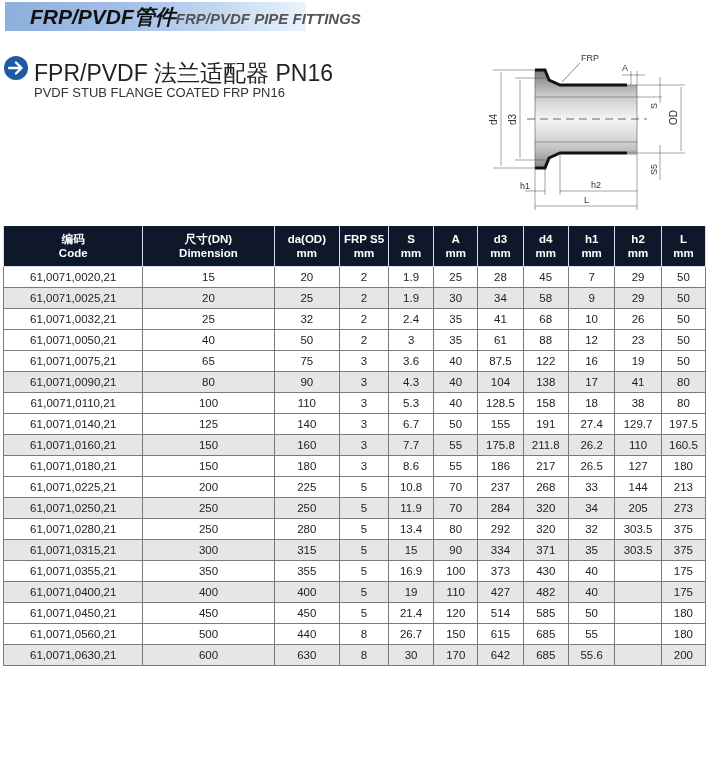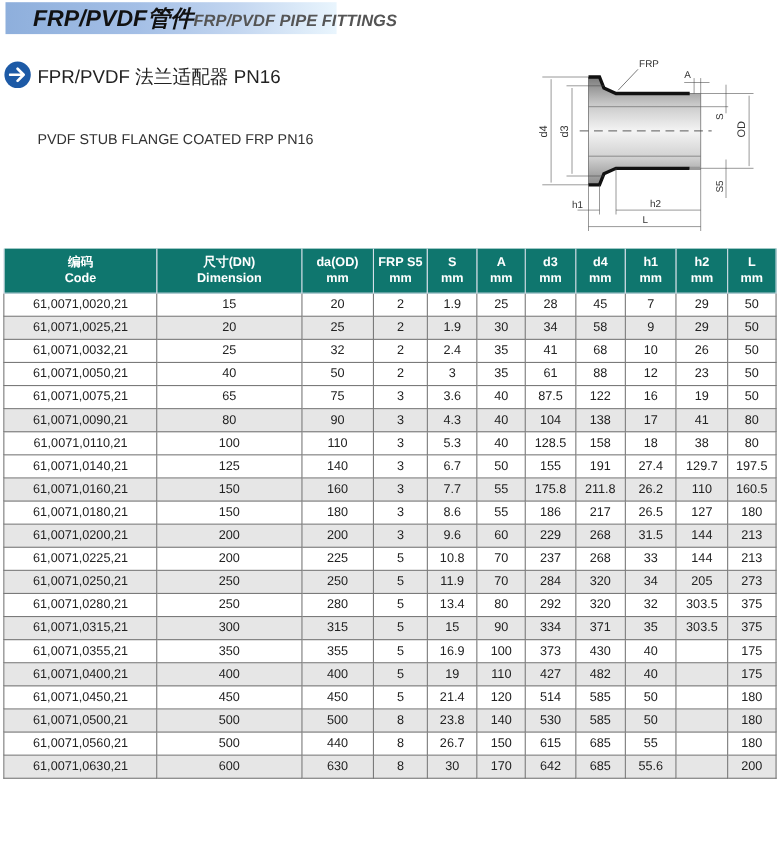--- a/index.html
+++ b/index.html
@@ -6,25 +6,25 @@
   body{width:709px;height:782px;position:relative;overflow:hidden;font-family:"Liberation Sans","DejaVu Sans",sans-serif;color:#222;}
   .title-bg{position:absolute;left:5px;top:2px;width:301px;height:29px;
     background:linear-gradient(90deg,#8eafdc 0%,#a4bfe6 40%,#c3d6f0 70%,#e9f5fd 100%);}
   .title-bg{width:301px;}
   .title-row{position:absolute;left:30px;top:3px;white-space:nowrap;font-style:italic;}
   .title-main{font-weight:bold;font-size:21px;color:#111;letter-spacing:0px;vertical-align:baseline;}
   .title-sub{font-weight:bold;font-size:15px;color:#555;vertical-align:baseline;}
   .section-head{position:absolute;left:4px;top:56px;}
   .arrow{position:absolute;left:0;top:0;width:24px;height:24px;border-radius:50%;background:#1d5aa6;display:flex;align-items:center;justify-content:center;}
   .arrow svg{display:block}
-  .sec-title{position:absolute;left:30px;top:2px;white-space:nowrap;font-size:17px;color:#222;}
-  .sec-sub{position:absolute;left:30px;top:29px;white-space:nowrap;font-size:13px;color:#333;margin-top:34px;}
+  .sec-title{position:absolute;left:30px;top:2px;white-space:nowrap;font-size:23px;color:#222;}
+  .sec-sub{position:absolute;left:30px;top:29px;white-space:nowrap;font-size:13px;color:#333;}
   .diagram{position:absolute;left:477px;top:45px;width:250px;height:165px;}
   table{position:absolute;left:3px;top:226px;border-collapse:collapse;width:703px;table-layout:fixed;}
-  th{background:#0f766e;color:#fff;font-weight:bold;font-size:11.5px;line-height:14px;height:40px;padding:0;border:1px solid #d6dfe9;border-top:none;margin-top:8px;}
+  th{background:#0f172a;color:#fff;font-weight:bold;font-size:11.5px;line-height:14px;height:40px;padding:0;border:1px solid #d6dfe9;border-top:none;margin-top:8px;}
   td{font-size:11.5px;height:20px;padding:0;text-align:center;border:1px solid #7a7a7a;color:#222;}
   tr.alt td{background:#e6e6e6;}
 </style>
 </head>
 <body>
 
 <div class="title-bg"></div>
 <div class="title-row">
   <span class="title-main">FRP/PVDF管件</span><span class="title-sub">FRP/PVDF PIPE FITTINGS</span>
 </div>
@@ -293,33 +293,20 @@
         <td>180</td>
         <td>3</td>
         <td>8.6</td>
         <td>55</td>
         <td>186</td>
         <td>217</td>
         <td>26.5</td>
         <td>127</td>
         <td>180</td>
       </tr>
-      <tr class="alt">
-        <td>61,0071,0200,21</td>
-        <td>200</td>
-        <td>200</td>
-        <td>3</td>
-        <td>9.6</td>
-        <td>60</td>
-        <td>229</td>
-        <td>268</td>
-        <td>31.5</td>
-        <td>144</td>
-        <td>213</td>
-      </tr>
       <tr>
         <td>61,0071,0225,21</td>
         <td>200</td>
         <td>225</td>
         <td>5</td>
         <td>10.8</td>
         <td>70</td>
         <td>237</td>
         <td>268</td>
         <td>33</td>
@@ -392,33 +379,20 @@
         <td>175</td>
       </tr>
       <tr>
         <td>61,0071,0450,21</td>
         <td>450</td>
         <td>450</td>
         <td>5</td>
         <td>21.4</td>
         <td>120</td>
         <td>514</td>
-        <td>585</td>
-        <td>50</td>
-        <td></td>
-        <td>180</td>
-      </tr>
-      <tr class="alt">
-        <td>61,0071,0500,21</td>
-        <td>500</td>
-        <td>500</td>
-        <td>8</td>
-        <td>23.8</td>
-        <td>140</td>
-        <td>530</td>
         <td>585</td>
         <td>50</td>
         <td></td>
         <td>180</td>
       </tr>
       <tr>
         <td>61,0071,0560,21</td>
         <td>500</td>
         <td>440</td>
         <td>8</td>

